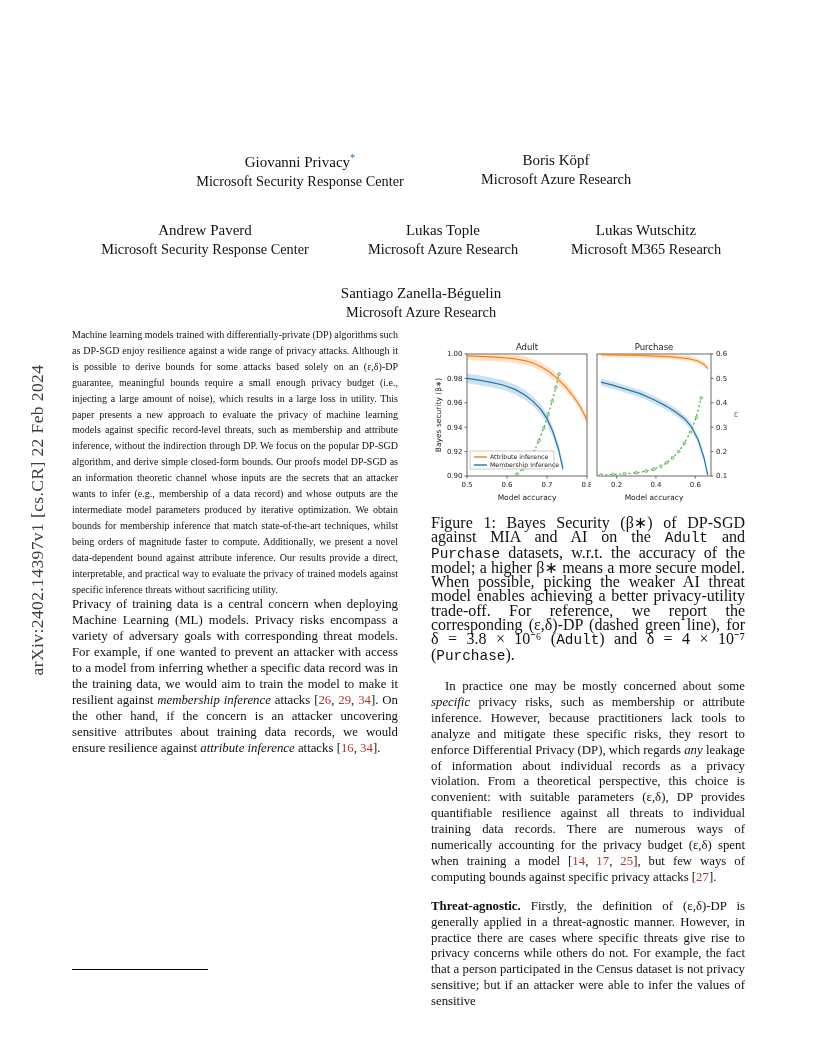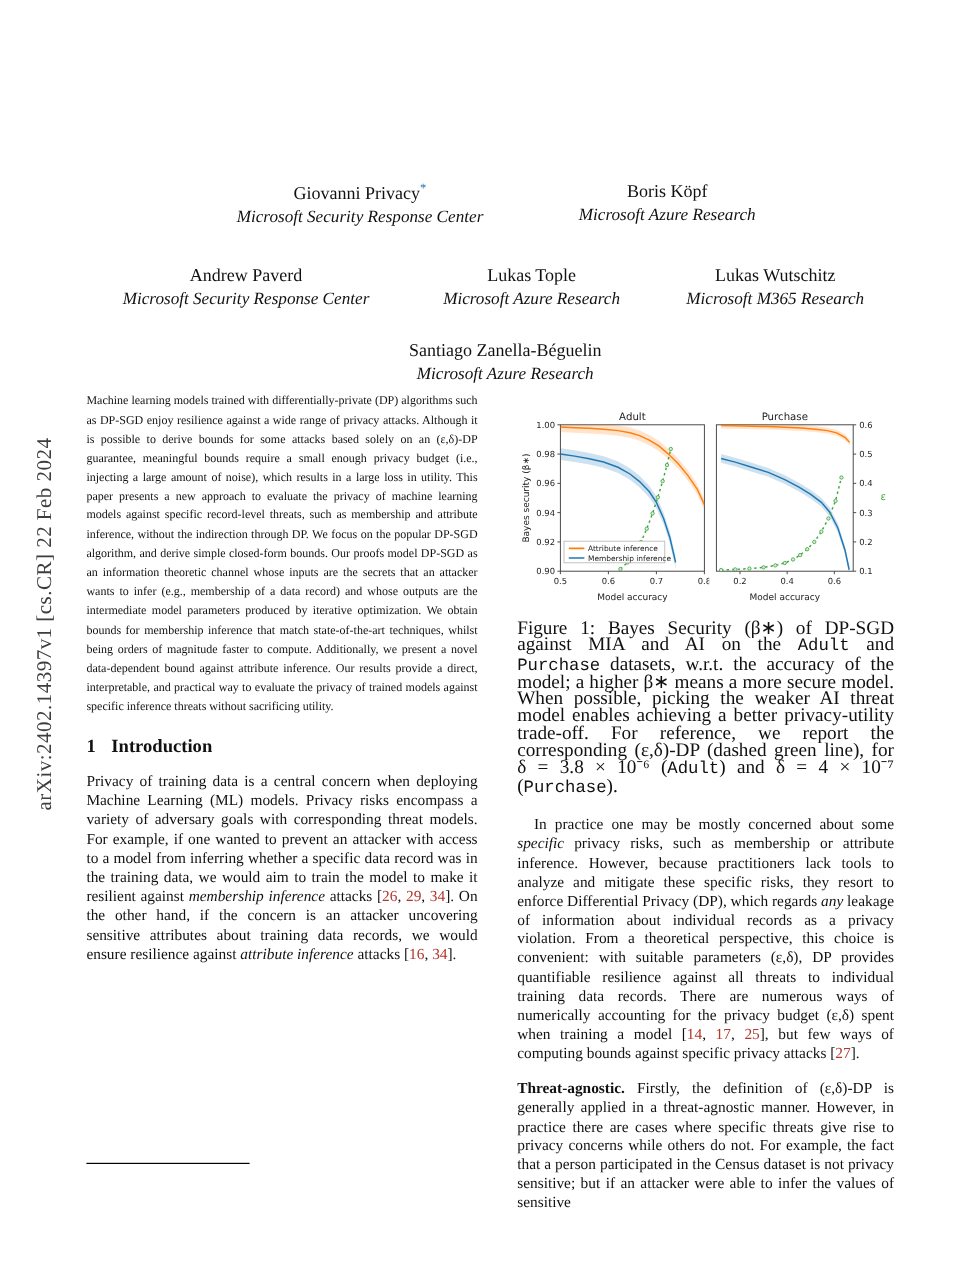--- a/index.html
+++ b/index.html
@@ -8,21 +8,21 @@
 
   
   .arxiv-banner{position:absolute;left:37px;top:520px;transform:translate(-50%,-50%) rotate(-90deg);
     white-space:nowrap;font-size:17.5px;color:#3d3d3d;letter-spacing:0.4px;}
 
   
   .title{position:absolute;top:113px;left:72px;width:673px;text-align:center;
     font-size:19px;font-weight:bold;margin:0;}
   .author{position:absolute;text-align:center;transform:translateX(-50%);white-space:nowrap;}
   .author-name{font-size:15px;}
-  .author-affil{font-style:italic;font-size:14.3px;margin-top:2px;}
+  .author-affil{font-size:14.3px;margin-top:2px;}
   .seg-star,.author-mark{color:#1a6fb5;vertical-align:super;font-size:70%;}
 
   
   .col-left{position:absolute;left:72px;top:327px;width:326px;}
   .col-right{position:absolute;left:431px;top:341px;width:314px;}
 
   .abstract-heading{text-align:center;font-weight:bold;font-size:13.5px;margin:0 0 9px 0;}
   .abstract-text{font-size:10px;line-height:15.9px;text-align:justify;margin:0;hyphens:auto;}
   .section-heading{font-size:15.5px;font-weight:bold;margin:17px 0 12px 0;}
   .section-heading .sec-num{margin-right:13px;}
@@ -75,21 +75,20 @@
       <div class="author-affil">Microsoft M365 Research</div>
     </div>
     <div class="author" style="left:421px;top:285px;">
       <div class="author-name">Santiago Zanella-Béguelin</div>
       <div class="author-affil">Microsoft Azure Research</div>
     </div>
   </div>
 
   <div class="col-left">
     <p class="abstract-text">Machine learning models trained with differentially-private (DP) algorithms such as DP-SGD enjoy resilience against a wide range of privacy attacks. Although it is possible to derive bounds for some attacks based solely on an (ε,δ)-DP guarantee, meaningful bounds require a small enough privacy budget (i.e., injecting a large amount of noise), which results in a large loss in utility. This paper presents a new approach to evaluate the privacy of machine learning models against specific record-level threats, such as membership and attribute inference, without the indirection through DP. We focus on the popular DP-SGD algorithm, and derive simple closed-form bounds. Our proofs model DP-SGD as an information theoretic channel whose inputs are the secrets that an attacker wants to infer (e.g., membership of a data record) and whose outputs are the intermediate model parameters produced by iterative optimization. We obtain bounds for membership inference that match state-of-the-art techniques, whilst being orders of magnitude faster to compute. Additionally, we present a novel data-dependent bound against attribute inference. Our results provide a direct, interpretable, and practical way to evaluate the privacy of trained models against specific inference threats without sacrificing utility.</p>
-    <h2 class="section-heading"><span class="sec-num">1</span><span>Introduction</span></h2>
     <p class="body-text"><span>Privacy of training data is a central concern when deploying Machine Learning (ML) models. Privacy risks encompass a variety of adversary goals with corresponding threat models. For example, if one wanted to prevent an attacker with access to a model from inferring whether a specific data record was in the training data, we would aim to train the model to make it resilient against </span><span class="seg-i">membership inference</span><span> attacks [</span><span class="seg-cite">26</span><span>, </span><span class="seg-cite">29</span><span>, </span><span class="seg-cite">34</span><span>]. On the other hand, if the concern is an attacker uncovering sensitive attributes about training data records, we would ensure resilience against </span><span class="seg-i">attribute inference</span><span> attacks [</span><span class="seg-cite">16</span><span>, </span><span class="seg-cite">34</span><span>].</span></p>
   </div>
 
   <div class="col-right">
     <figure class="figure">
       <div class="charts">
         <div id="chart-0"><svg width="160" height="162">
               <defs>
                 <clipPath id="chart-0-clip">
                   <rect x="36" y="13" width="120" height="122"></rect>

